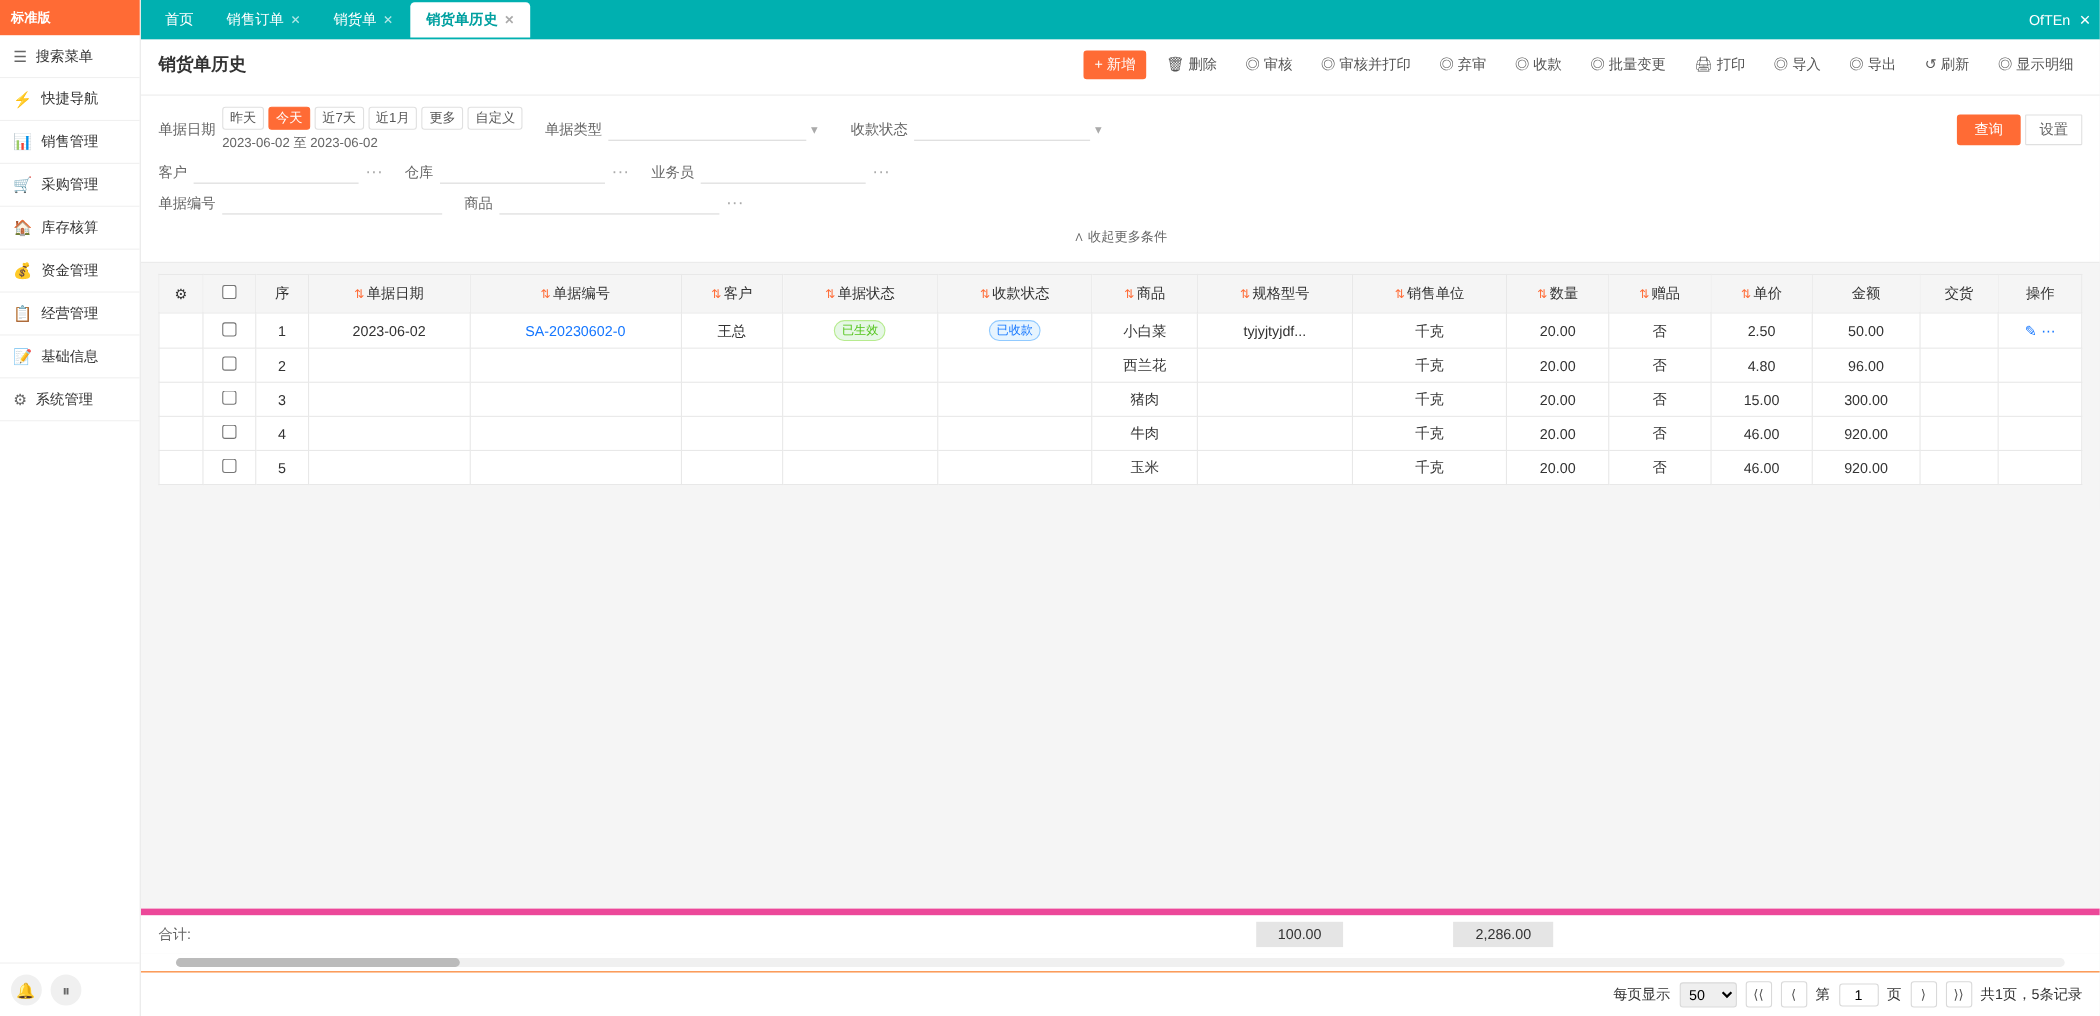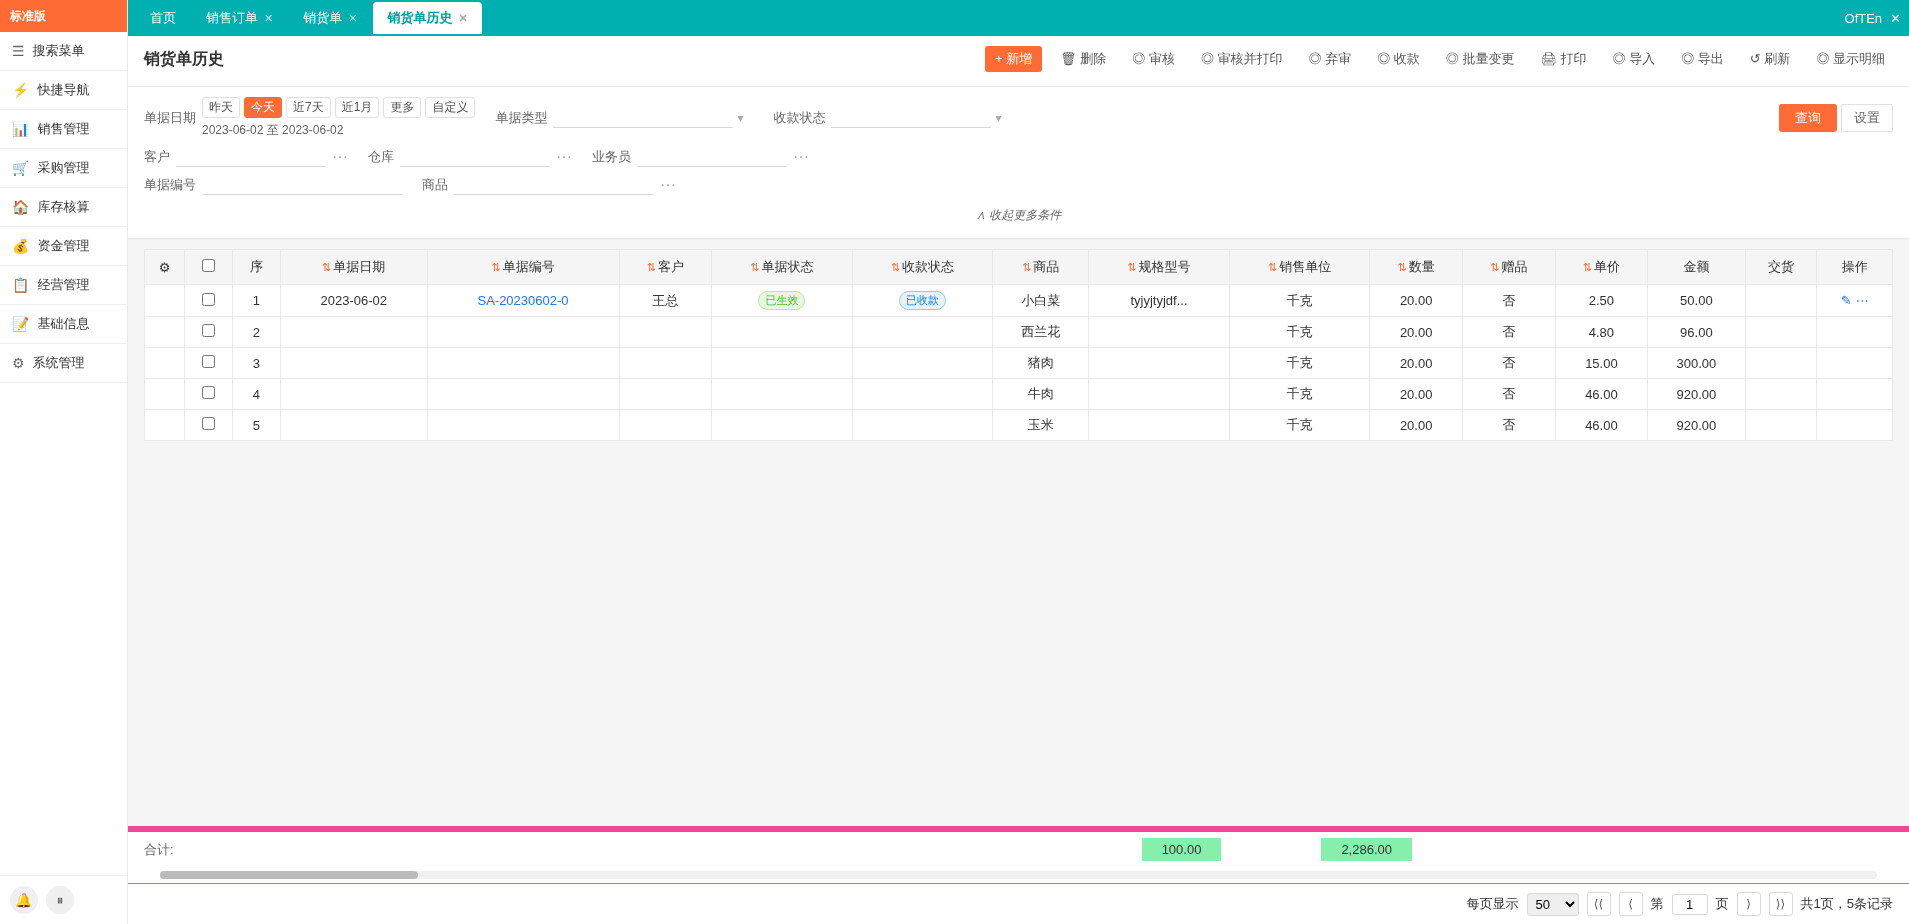--- a/index.html
+++ b/index.html
@@ -131,21 +131,20 @@
       font-size: 13px;
       background: transparent;
     }
     .filter-dots { color: #aaa; font-size: 16px; cursor: pointer; }
     .filter-more {
       text-align: center;
       padding: 4px;
       color: #666;
       cursor: pointer;
       font-size: 12px;
-      font-style: italic;
     }
     .query-btn {
       background: #ff6b35;
       color: #fff;
       border: none;
       border-radius: 3px;
       padding: 5px 16px;
       cursor: pointer;
       font-size: 13px;
     }
@@ -207,21 +206,21 @@
       background: #fff;
       border-top: 6px solid #ec4899;
       padding: 6px 16px;
       display: flex;
       align-items: center;
       flex-shrink: 0;
       font-size: 13px;
       color: #333;
     }
     .footer-label { color: #666; margin-right: 8px; }
-    .footer-total { background: #86efac; padding: 4px 20px; text-align: right; }
+    .footer-total { background: #e5e5e5; padding: 4px 20px; text-align: right; }
 
     
     .pagination {
       background: #fff;
       padding: 8px 16px;
       display: flex;
       align-items: center;
       justify-content: flex-end;
       gap: 8px;
       border-top: 1px solid #f97316;

